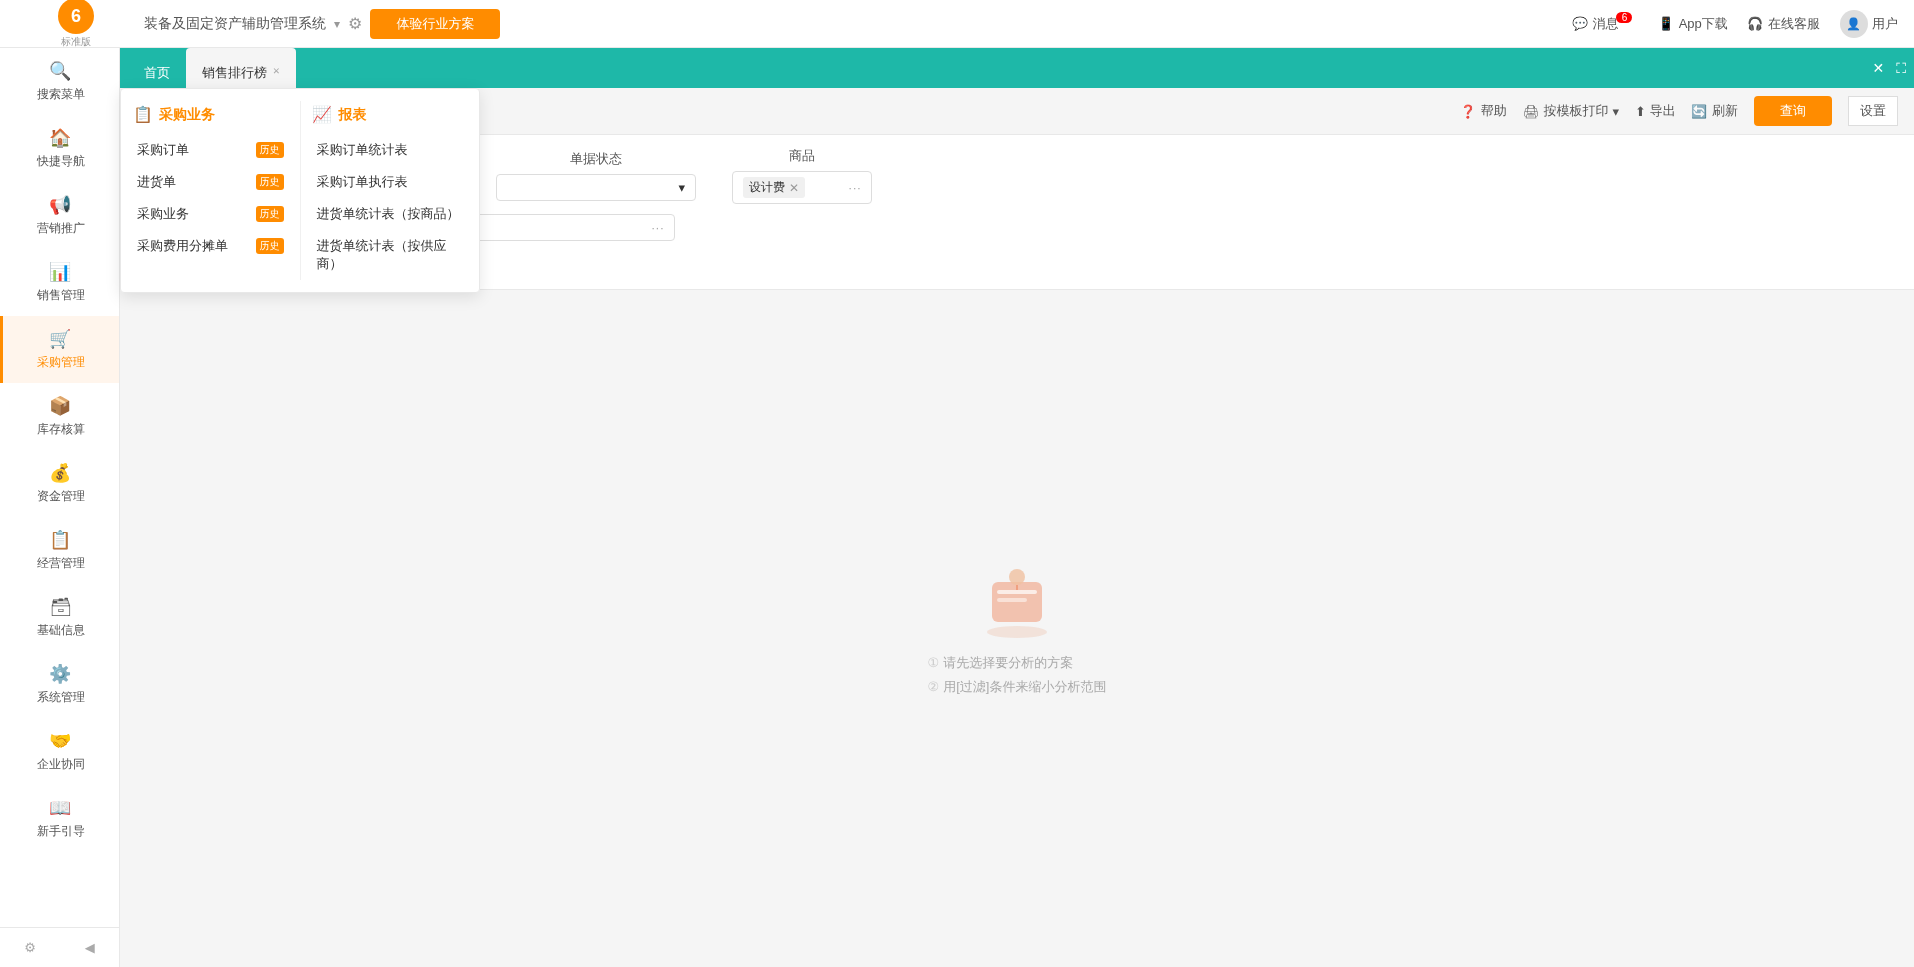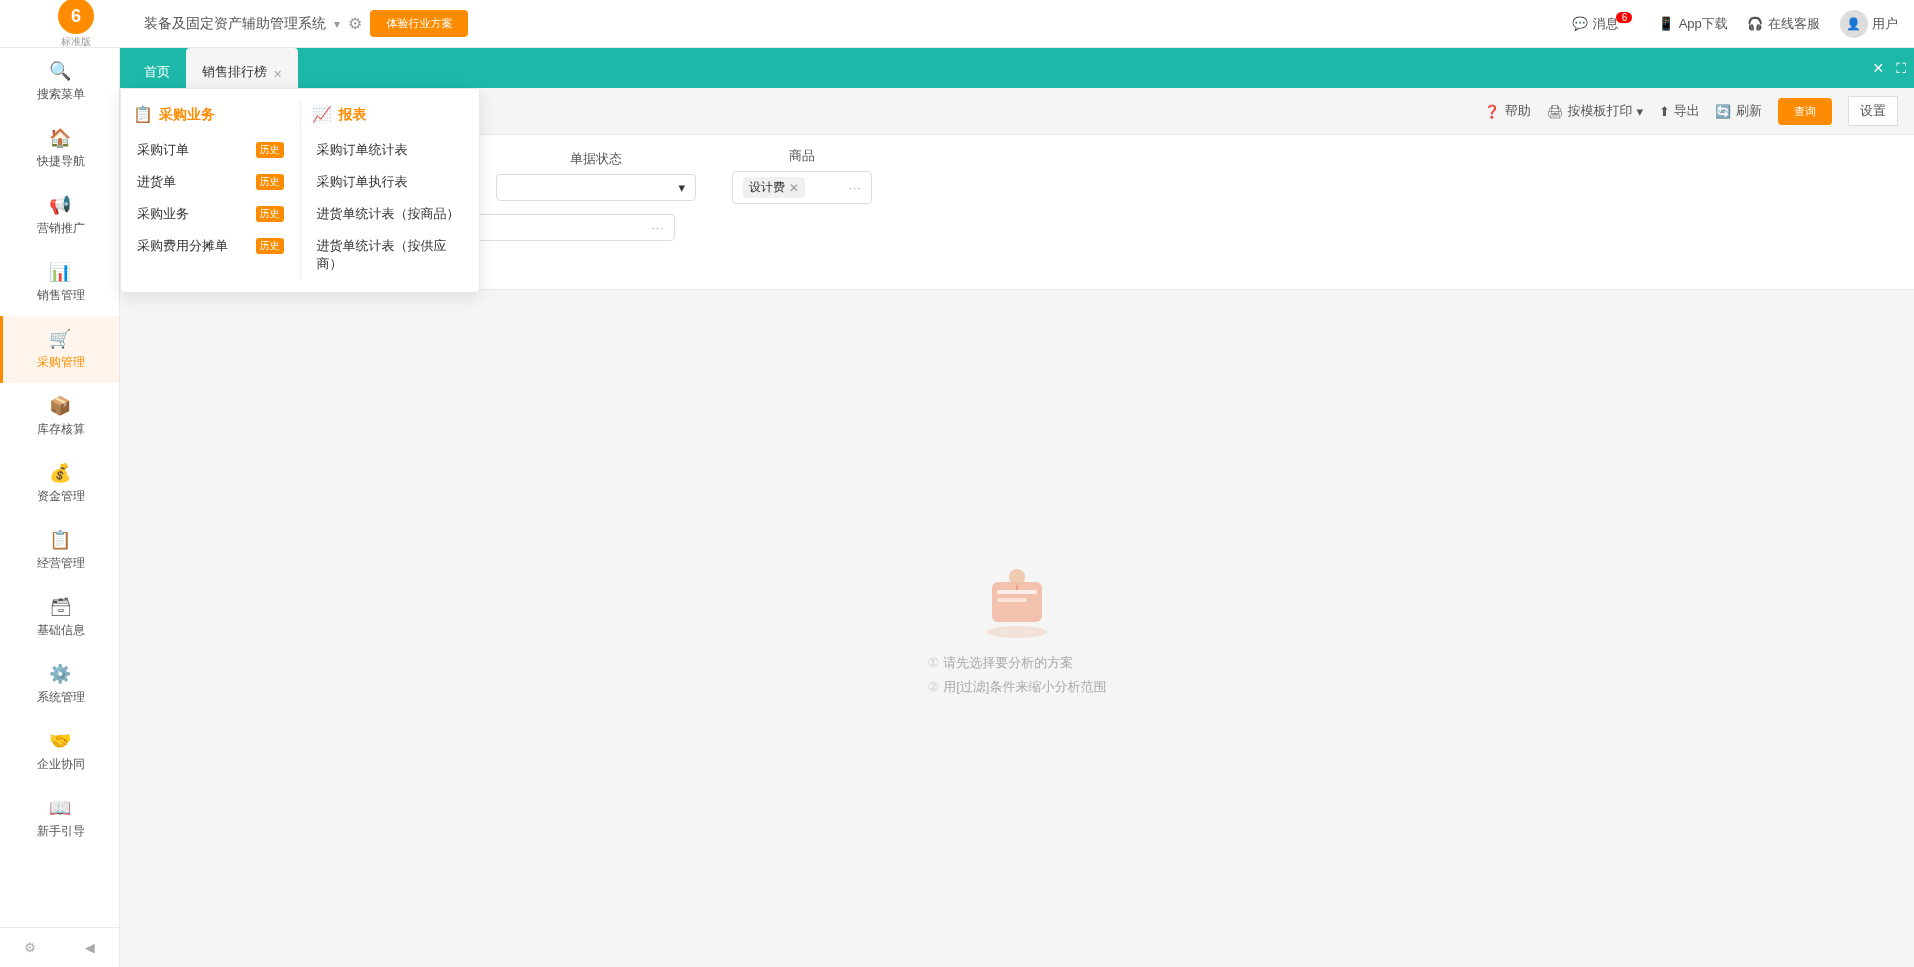--- a/index.html
+++ b/index.html
@@ -57,24 +57,24 @@
     }
     .topbar-settings-icon {
       color: #999;
       font-size: 16px;
       cursor: pointer;
     }
     .topbar-industry-btn {
       background: #ff8c00;
       color: white;
       border: none;
-      padding: 6px 16px;
+      padding: 6px 26px;
       border-radius: 4px;
       cursor: pointer;
-      font-size: 11px;
+      font-size: 13px;
     }
     .topbar-right {
       display: flex;
       align-items: center;
       gap: 20px;
       color: #555;
       font-size: 13px;
     }
     .topbar-right-item {
       display: flex;
@@ -154,30 +154,31 @@
     
     .tab-bar {
       background: #1eb8a8;
       display: flex;
       align-items: center;
       height: 40px;
       padding: 0 8px;
       gap: 0;
     }
     .tab-item {
-      padding: 7px 16px;
+      padding: 16px 16px;
       height: 40px;
       display: flex;
-      align-items: flex-end;
+      align-items: flex-start;
       cursor: pointer;
       color: rgba(255,255,255,0.85);
       font-size: 13px;
       gap: 6px;
       border-radius: 4px 4px 0 0;
       position: relative;
+      font-family: Liberation Mono, monospace;
     }
     .tab-item.active {
       background: #f5f5f5;
       color: #333;
     }
     .tab-home {
       color: white;
     }
     .tab-close {
       font-size: 11px;

